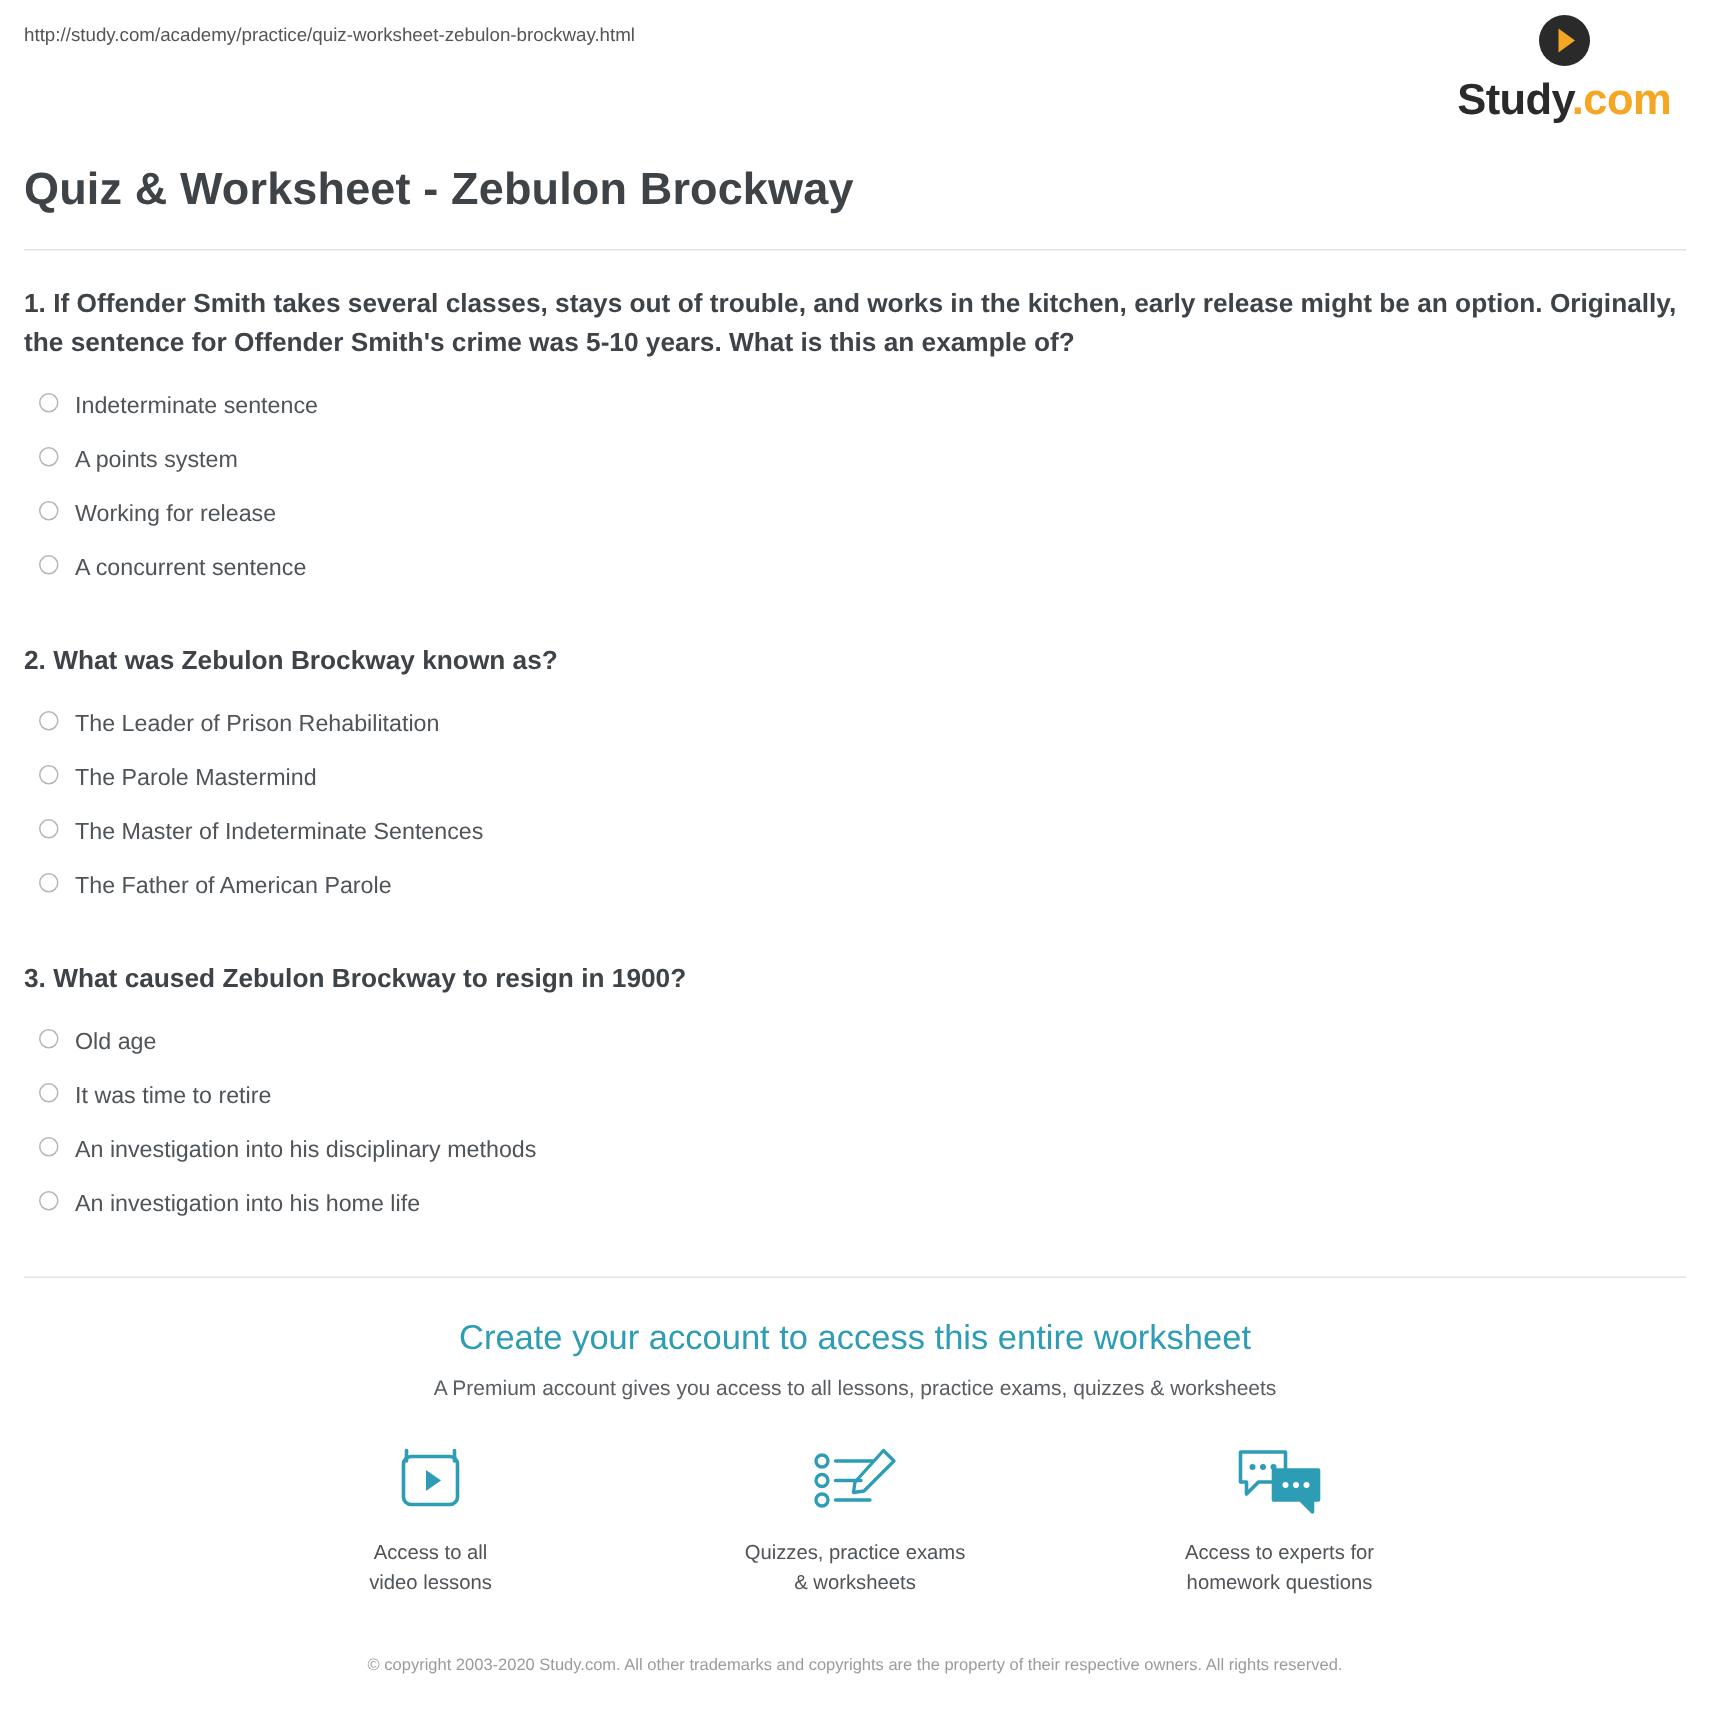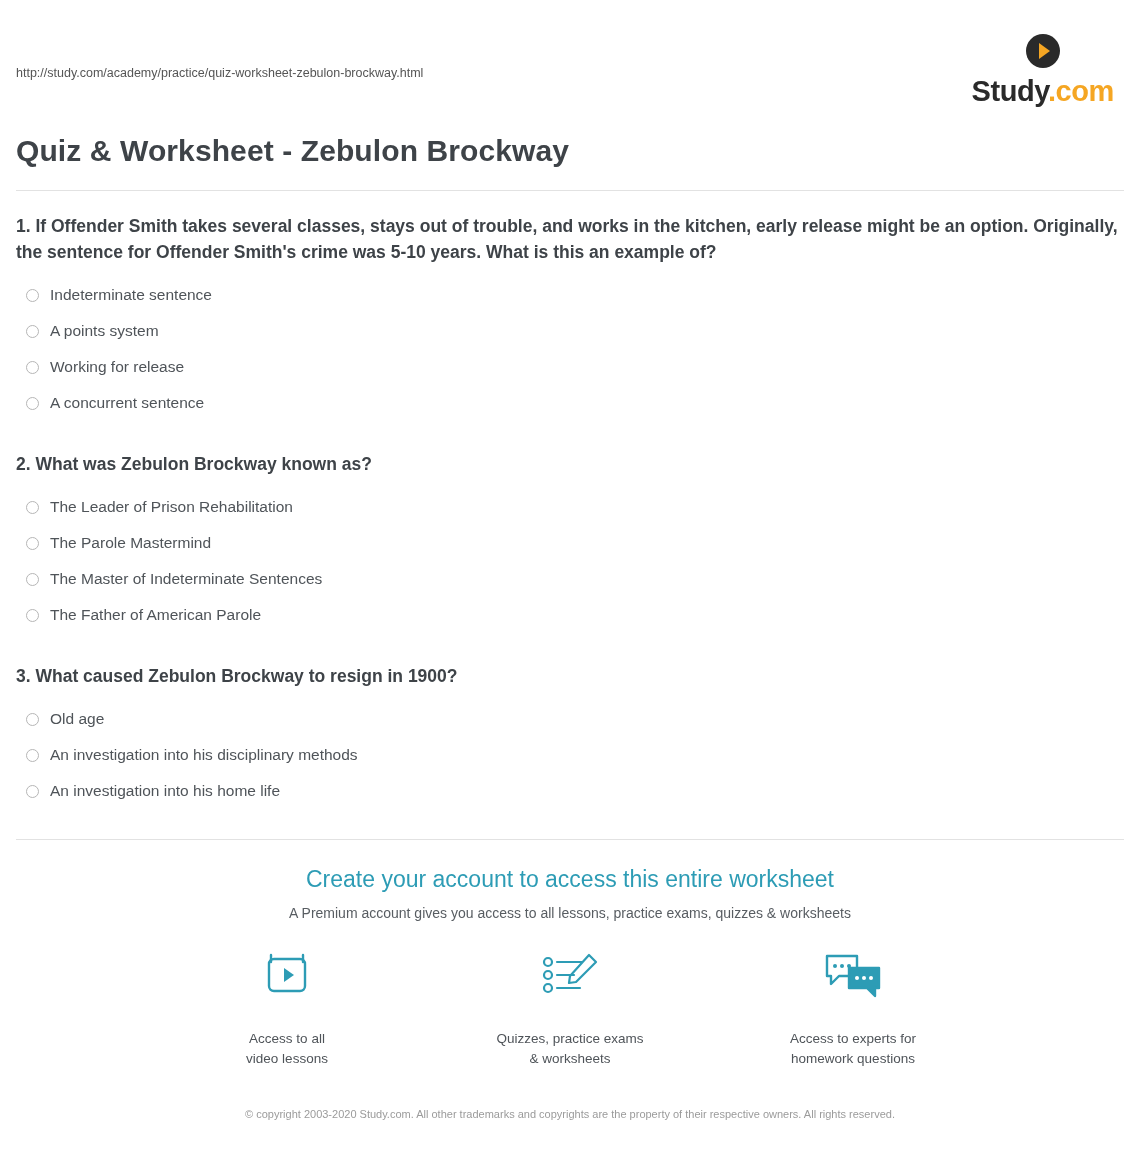--- a/index.html
+++ b/index.html
@@ -18,24 +18,23 @@
     width: 1140px;
     height: 1149px;
     position: relative;
     box-sizing: border-box;
     padding: 0 16px;
   }
 
   
   .header {
     display: flex;
-    align-items: center;
+    align-items: flex-start;
     justify-content: space-between;
     padding-top: 10px;
-    margin-top: 24px;
   }
   .url {
     font-size: 12.5px;
     color: #555;
     line-height: 18px;
     padding-top: 4px;
     font-family: "Liberation Sans", sans-serif;
   }
   .logo {
     display: flex;
@@ -91,21 +90,20 @@
   .q-text {
     font-size: 17.5px;
     font-weight: bold;
     color: #3e4348;
     line-height: 26px;
     margin: 0 0 12px 0;
   }
   .answers { margin: 0; padding: 0; list-style: none; }
   .answer {
     display: flex;
-    align-items: center;
     gap: 11px;
     padding: 9px 0 9px 10px;
     font-size: 15.5px;
     color: #4f5459;
   }
   .radio {
     width: 11px;
     height: 11px;
     border-radius: 50%;
     border: 1px solid #b6b6b6;
@@ -134,21 +132,21 @@
   .features {
     display: flex;
     justify-content: center;
     gap: 108px;
   }
   .feature {
     width: 175px;
     display: flex;
     flex-direction: column;
     align-items: center;
-    gap: 28px;
+    gap: 12px;
   }
   .feature-label {
     font-size: 13.5px;
     color: #4f5459;
     line-height: 20px;
     white-space: pre-line;
   }
   .icon-box {
     height: 52px;
     display: flex;
@@ -227,20 +225,24 @@
         </li>
       </ul>
     </div>
 
     <div class="question">
       <p class="q-text">3. What caused Zebulon Brockway to resign in 1900?</p>
       <ul class="answers">
         <li class="answer">
           <span class="radio"></span>
           <span>Old age</span>
+        </li>
+        <li class="answer">
+          <span class="radio"></span>
+          <span>It was time to retire</span>
         </li>
         <li class="answer">
           <span class="radio"></span>
           <span>An investigation into his disciplinary methods</span>
         </li>
         <li class="answer">
           <span class="radio"></span>
           <span>An investigation into his home life</span>
         </li>
       </ul>

